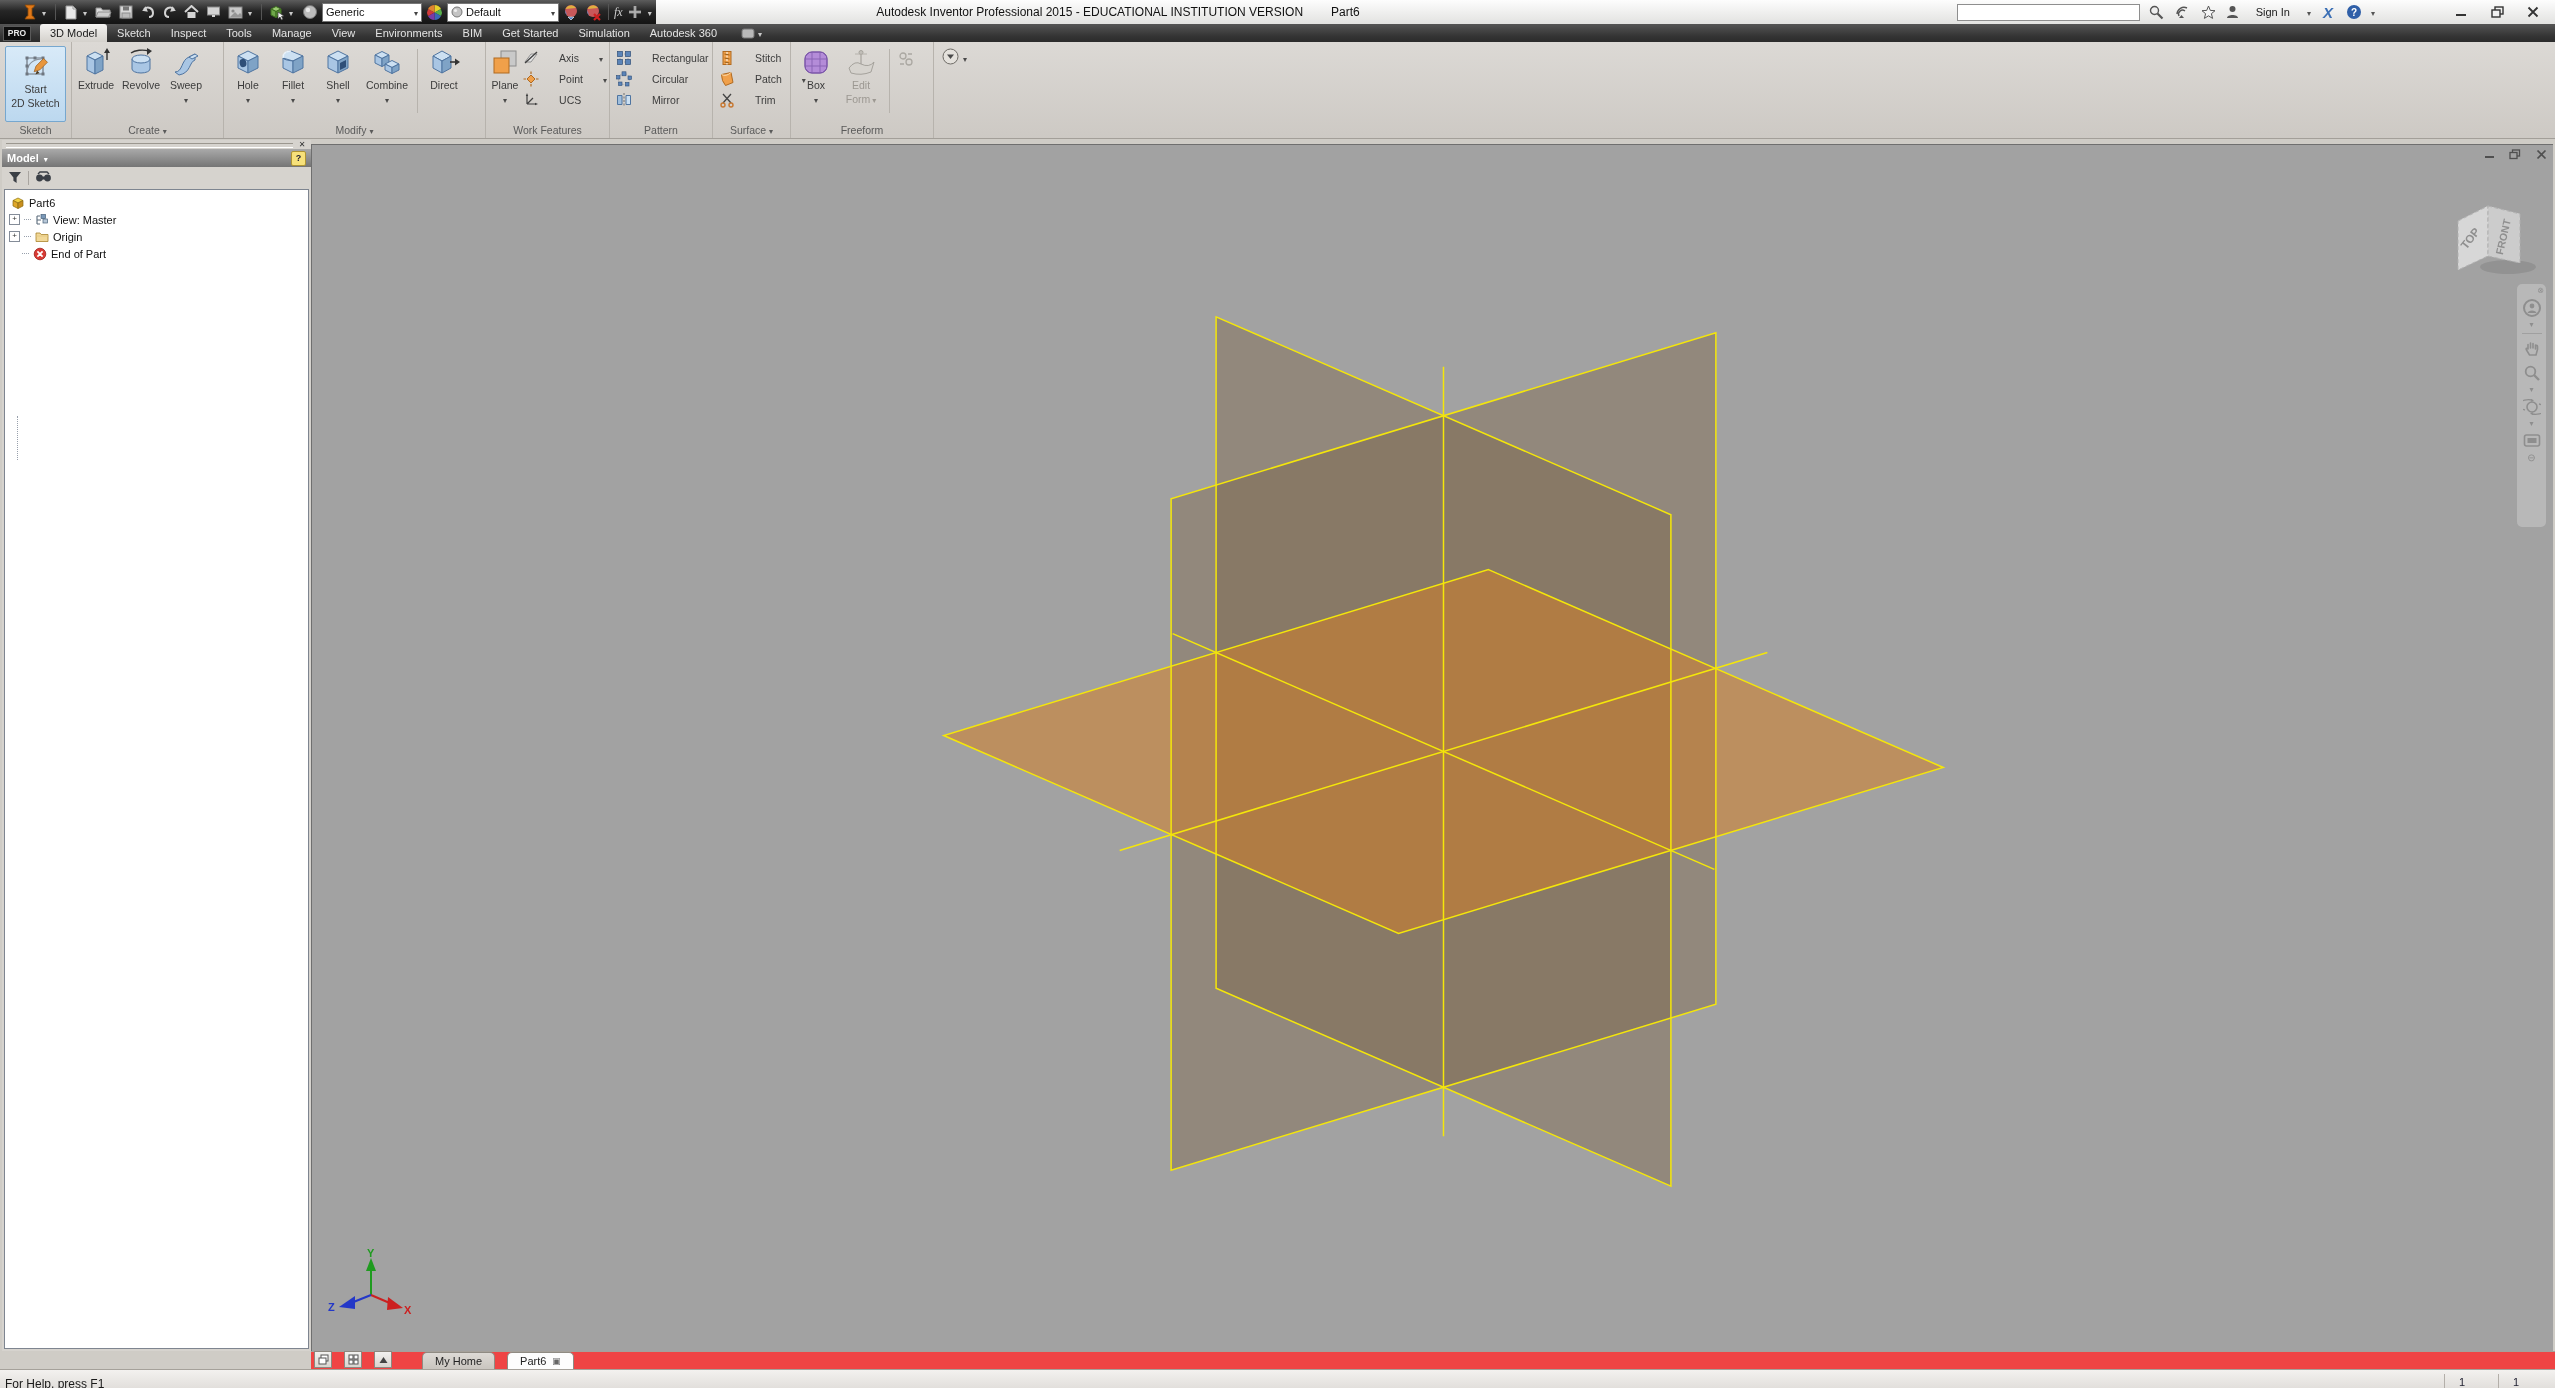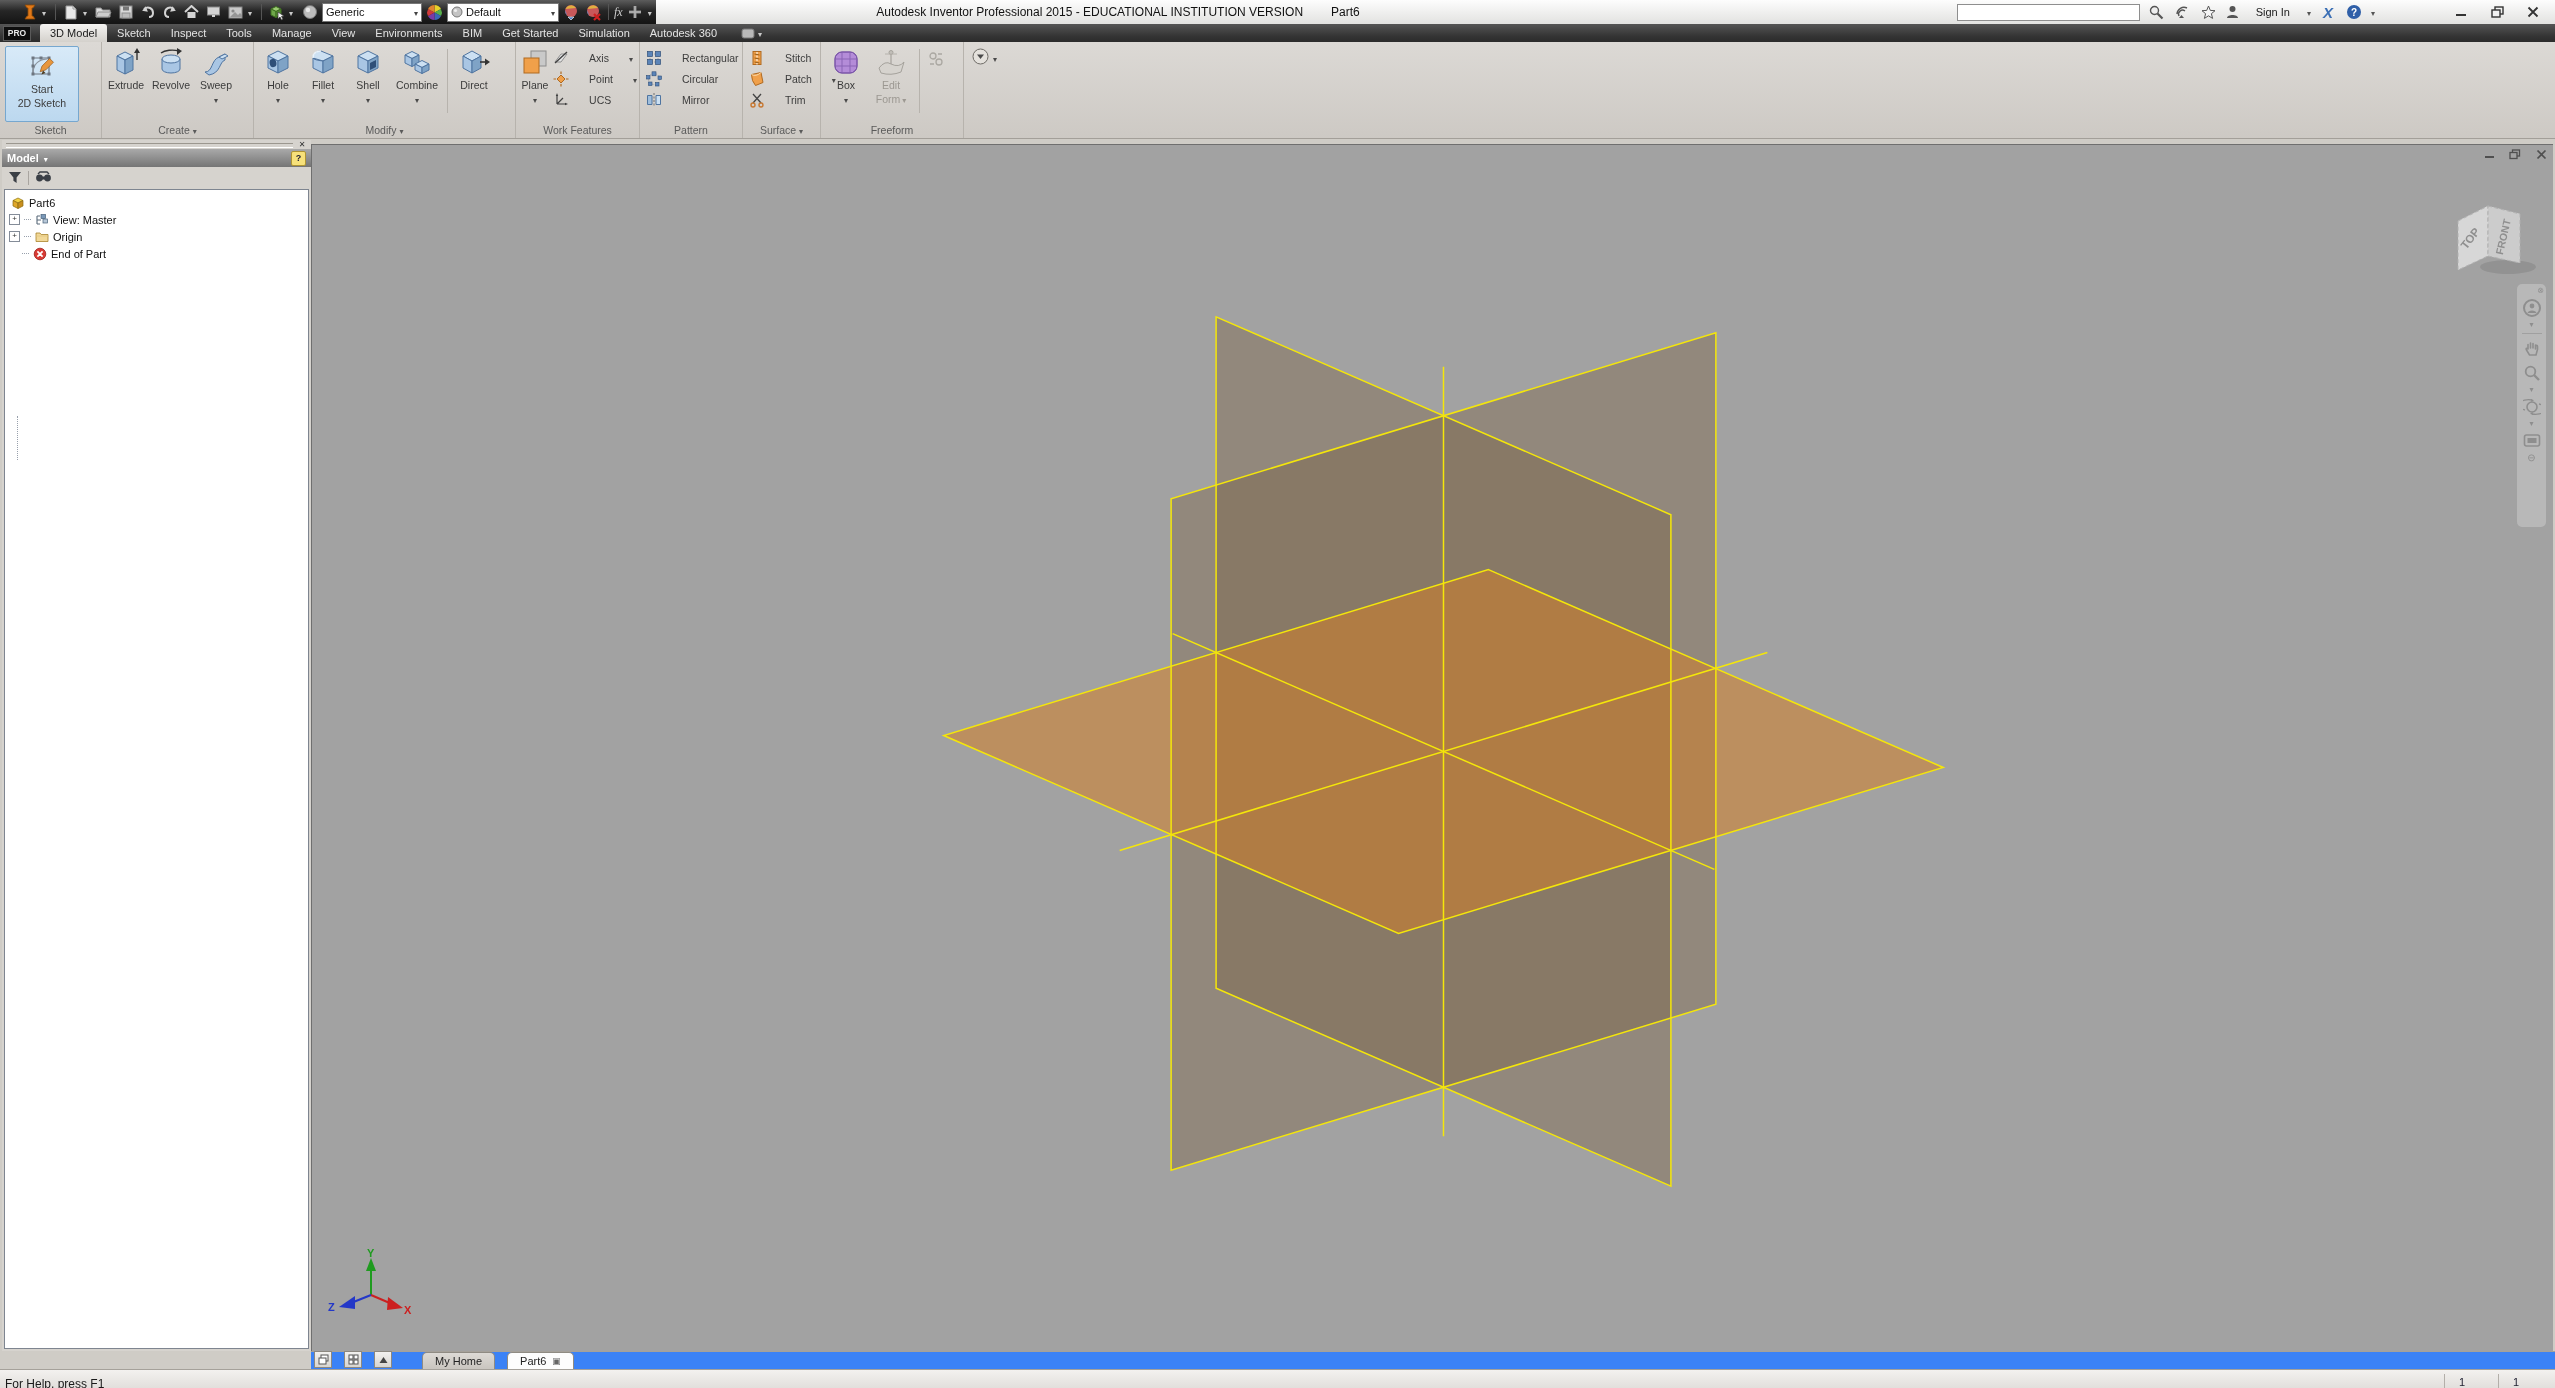--- a/index.html
+++ b/index.html
@@ -85,21 +85,21 @@
   .vcube{position:absolute;left:2138px;top:48px;width:95px;height:85px;opacity:0.95;}
   .navbar{position:absolute;left:2204px;top:138px;width:31px;height:245px;border-radius:6px;
           background:rgba(235,235,235,0.30);border:1px solid rgba(120,120,120,0.35);
           display:flex;flex-direction:column;align-items:center;gap:2px;padding-top:2px;box-sizing:border-box;}
   .nbi{width:22px;height:22px;display:flex;align-items:center;justify-content:center;}
   .nbd{color:#8E8E8E;font-size:7px;height:8px;line-height:7px;}
   .nbx{align-self:flex-end;margin-right:2px;height:9px;font-size:8px;color:#8E8E8E;line-height:9px;}
   .nbhr{width:20px;border-top:1px solid rgba(130,130,130,0.45);margin:2px 0;}
   .triad{position:absolute;left:14px;top:1102px;width:90px;height:80px;}
   
-  .doctabs{position:absolute;left:311px;top:1351px;width:2244px;height:18px;background:#3b82f6;
+  .doctabs{position:absolute;left:311px;top:1351px;width:2244px;height:18px;background:#ef4444;
            border-top:1px solid #A5A19A;display:flex;align-items:flex-end;gap:12px;padding-left:3px;box-sizing:border-box;}
   .dtbtn{width:16px;height:15px;border:1px solid #8C8880;background:linear-gradient(#F2F1EF,#D8D5D0);
          display:flex;align-items:center;justify-content:center;margin-bottom:1px;}
   .dtab{height:16px;line-height:16px;padding:0 12px;border:1px solid #8F8B83;border-bottom:none;
         border-radius:5px 5px 0 0;background:linear-gradient(#DDDAD5,#C9C5BF);font-size:11px;color:#222;
         display:flex;align-items:center;gap:6px;}
   .dtab.active{background:#FDFDFD;}
   .dtclose{font-size:9px;color:#666;}
   
   .statusbar{position:absolute;left:0;top:1369px;width:2555px;height:30px;
@@ -315,21 +315,21 @@
     <span class="tabicon">
       <svg width="14" height="11" viewBox="0 0 14 11">
           <rect x="1" y="1" width="12" height="9" rx="2" fill="#B9B9B9" stroke="#777"></rect>
         </svg>
       <span class="dd"></span>
     </span>
   </div>
 
   <div class="ribbon">
 
-    <div class="panel" style="width:102px">
+    <div class="panel" style="width:72px">
       <div class="pbody">
         <div class="start2d">
           <span class="ricon">
             <svg viewBox="0 0 32 32" width="32" height="32">
                 <path d="M7 8 L23 8 L23 24 L7 24 Z" fill="none" stroke="#6E7680" stroke-width="1.2"></path>
                 <path d="M7 24 Q7 10 21 9" fill="none" stroke="#8A929C" stroke-width="1.2"></path>
                 <g fill="#6E7680">
                   <rect x="5.5" y="6.5" width="3" height="3"></rect>
                   <rect x="21.5" y="6.5" width="3" height="3"></rect>
                   <rect x="5.5" y="22.5" width="3" height="3"></rect>

